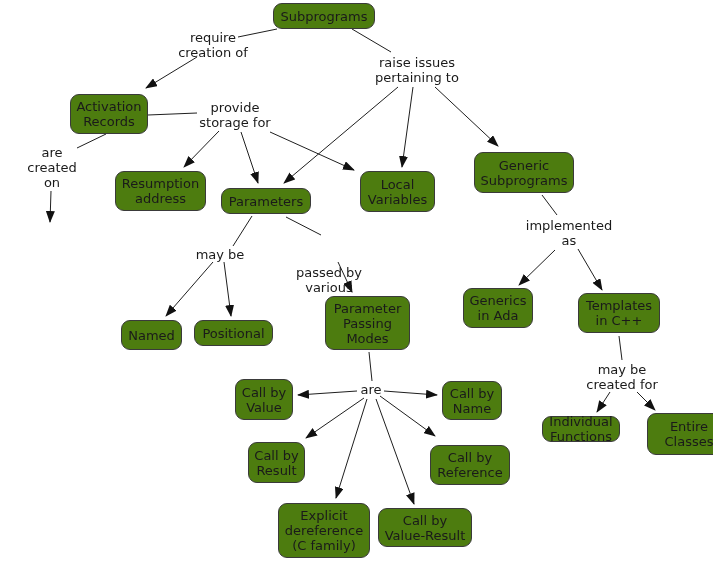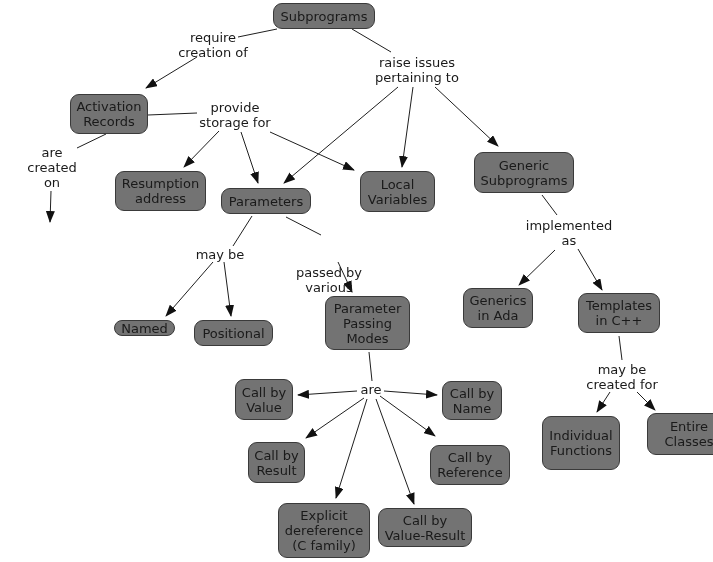--- a/index.html
+++ b/index.html
@@ -11,21 +11,21 @@
     color:#1a1a1a;
     overflow:hidden;
   }
   svg.edges{position:absolute;left:0;top:0;width:713px;height:562px;}
   svg.edges line{stroke:#1f1f1f;stroke-width:1;}
   .node{
     position:absolute;
     box-sizing:border-box;
     display:flex;align-items:center;justify-content:center;
     text-align:center;
-    background:#737373;
+    background:#4d7c0f;
     border:1px solid #3a3a3a;
     border-radius:9px;
     font-size:13px;line-height:15px;
     white-space:pre-line;
     padding:1px 2px;
     cursor:default;
   }
   .link-label{
     position:absolute;
     transform:translate(-50%,-50%);
@@ -83,21 +83,21 @@
   <div class="node" style="left:273px;top:3px;width:102px;height:26px;">Subprograms</div>
   <div class="node" style="left:70px;top:94px;width:78px;height:40px;">Activation
 Records</div>
   <div class="node" style="left:115px;top:171px;width:91px;height:40px;">Resumption
 address</div>
   <div class="node" style="left:221px;top:188px;width:90px;height:26px;">Parameters</div>
   <div class="node" style="left:360px;top:171px;width:75px;height:41px;">Local
 Variables</div>
   <div class="node" style="left:474px;top:152px;width:100px;height:41px;">Generic
 Subprograms</div>
-  <div class="node" style="left:114px;top:320px;width:61px;height:16px;">Named</div>
+  <div class="node" style="left:121px;top:320px;width:61px;height:30px;">Named</div>
   <div class="node" style="left:194px;top:320px;width:79px;height:26px;">Positional</div>
   <div class="node" style="left:325px;top:296px;width:85px;height:54px;">Parameter
 Passing
 Modes</div>
   <div class="node" style="left:463px;top:288px;width:70px;height:40px;">Generics
 in Ada</div>
   <div class="node" style="left:578px;top:293px;width:82px;height:40px;">Templates
 in C++</div>
   <div class="node" style="left:235px;top:379px;width:58px;height:41px;">Call by
 Value</div>
@@ -105,21 +105,21 @@
 Name</div>
   <div class="node" style="left:248px;top:442px;width:57px;height:41px;">Call by
 Result</div>
   <div class="node" style="left:430px;top:445px;width:80px;height:40px;">Call by
 Reference</div>
   <div class="node" style="left:278px;top:503px;width:92px;height:55px;">Explicit
 dereference
 (C family)</div>
   <div class="node" style="left:378px;top:508px;width:94px;height:39px;">Call by
 Value-Result</div>
-  <div class="node" style="left:542px;top:416px;width:78px;height:54px;">Individual
+  <div class="node" style="left:542px;top:416px;width:78px;height:26px;">Individual
 Functions</div>
   <div class="node" style="left:647px;top:413px;width:84px;height:42px;">Entire
 Classes</div>
 
   <div class="link-label" style="left:417px;top:70px;">raise issues
 pertaining to</div>
   <div class="link-label" style="left:213px;top:45px;">require
 creation of</div>
   <div class="link-label" style="left:235px;top:115px;">provide
 storage for</div>

